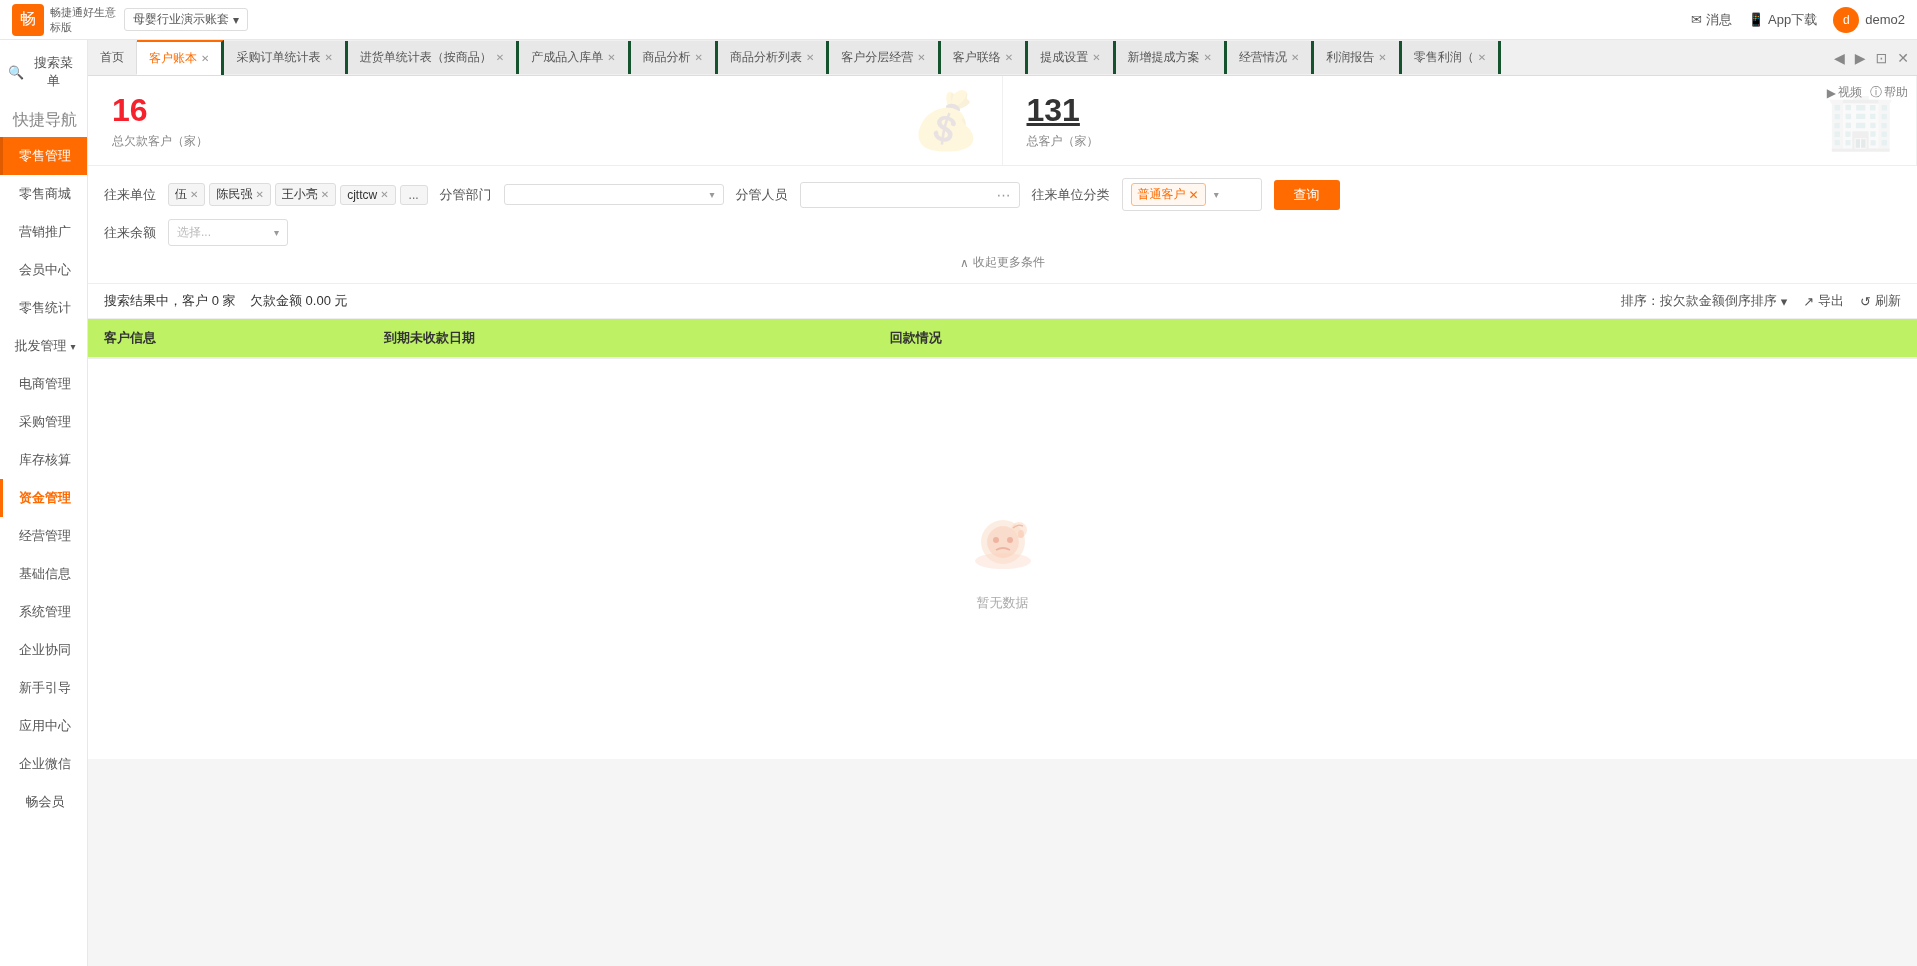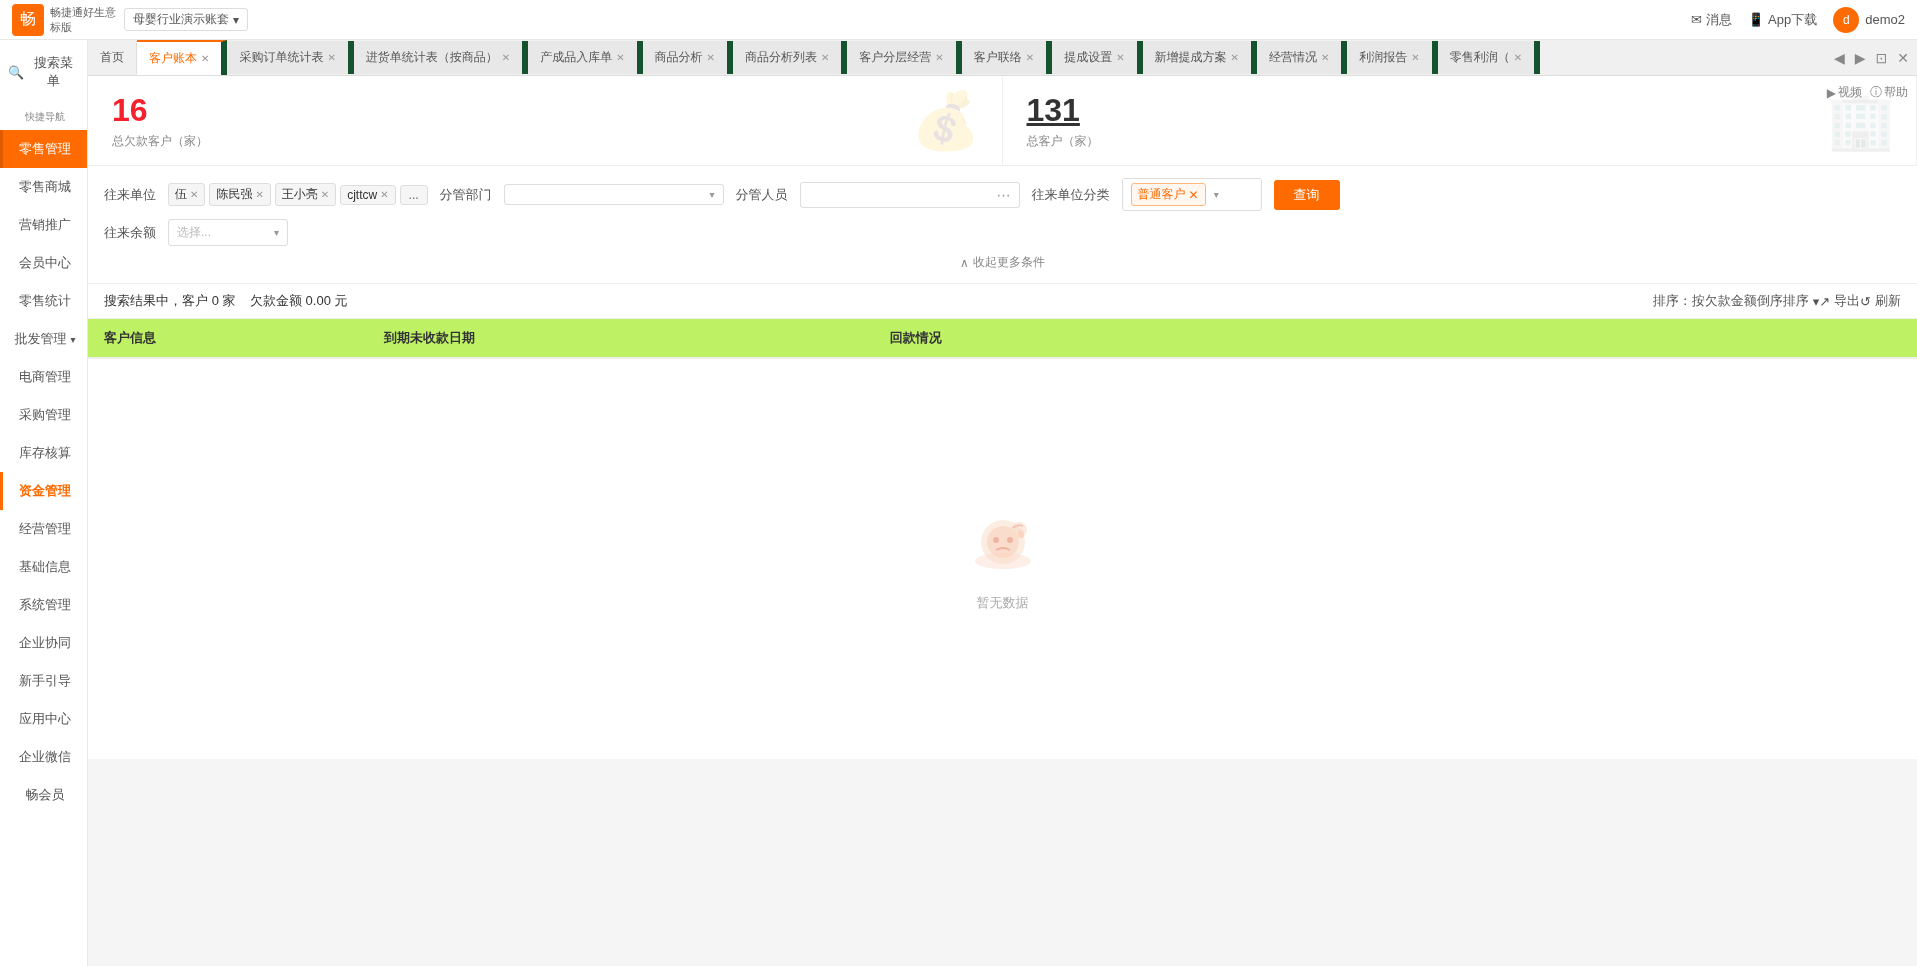--- a/index.html
+++ b/index.html
@@ -26,21 +26,21 @@
     .sidebar-nav-item { padding: 10px 0; text-align: center; cursor: pointer; font-size: 13px; color: #555; border-left: 3px solid transparent; }
     .sidebar-nav-item.active { background: #ff6b00; color: white; border-left-color: #e05a00; }
     .sidebar-nav-item.sub-active { color: #ff6b00; border-left-color: #ff6b00; }
     .sidebar-nav-item .sub-arrow { font-size: 10px; }
 
     
     .content-area { flex: 1; display: flex; flex-direction: column; overflow: hidden; }
 
     
     .tab-bar { background: #f0f0f0; display: flex; align-items: center; border-bottom: 1px solid #ddd; flex-shrink: 0; overflow: hidden; }
-    .tab-item { display: flex; align-items: center; gap: 4px; padding: 8px 12px; font-size: 12px; cursor: pointer; white-space: nowrap; border-right: 6px solid #14532d; background: #e8e8e8; color: #555; }
+    .tab-item { display: flex; align-items: center; gap: 4px; padding: 8px 12px; font-size: 12px; cursor: pointer; white-space: nowrap; border-right: 3px solid #14532d; background: #e8e8e8; color: #555; }
     .tab-item.active { background: #fff; color: #ff6b00; border-top: 2px solid #ff6b00; }
     .tab-item .tab-close { font-size: 10px; color: #999; cursor: pointer; }
     .tab-home { padding: 8px 12px; font-size: 12px; color: #555; cursor: pointer; background: #f0f0f0; border-right: 1px solid #ddd; }
     .tab-controls { margin-left: auto; display: flex; align-items: center; padding: 0 4px; gap: 2px; }
     .tab-ctrl-btn { padding: 2px 4px; cursor: pointer; color: #888; font-size: 14px; }
 
     
     .page-content { flex: 1; overflow-y: auto; background: #f5f5f5; }
 
     
@@ -69,21 +69,21 @@
     .filter-input { display: flex; align-items: center; border: 1px solid #ddd; border-radius: 3px; padding: 4px 8px; min-width: 120px; cursor: pointer; background: #fff; font-size: 12px; color: #bbb; }
     .filter-input .chevron { margin-left: auto; color: #999; font-size: 10px; }
     .filter-classify-label { color: #555; font-size: 13px; }
     .filter-classify-tag { display: flex; align-items: center; gap: 3px; padding: 2px 6px; background: #fff7f0; border: 1px solid #ffb87a; border-radius: 3px; font-size: 12px; color: #ff6b00; }
     .collapse-btn { display: flex; align-items: center; gap: 4px; color: #888; font-size: 12px; cursor: pointer; margin: 0 auto; width: fit-content; }
 
     
     .result-bar { background: #fff; padding: 8px 16px; display: flex; align-items: center; justify-content: space-between; border-bottom: 1px solid #eee; }
     .result-info { font-size: 13px; color: #555; }
     .result-info span { color: #333; }
-    .result-actions { display: flex; align-items: center; gap: 0; font-size: 13px; color: #555; }
+    .result-actions { display: flex; align-items: center; gap: 16px; font-size: 13px; color: #555; }
     .result-actions .sort-btn { display: flex; align-items: center; gap: 4px; cursor: pointer; color: #555; }
     .result-actions .action-btn { display: flex; align-items: center; gap: 4px; cursor: pointer; color: #555; }
     .query-btn { background: #ff6b00; color: white; border: none; padding: 6px 20px; border-radius: 3px; cursor: pointer; font-size: 13px; }
 
     
     .table-container { background: #fff; margin: 0; }
     .table-header { display: grid; grid-template-columns: 280px 1fr 1fr 1fr; padding: 10px 16px; border-bottom: 2px solid #eee; font-weight: bold; font-size: 13px; color: #333; background: #bef264; }
     .table-body { min-height: 400px; display: flex; align-items: center; justify-content: center; flex-direction: column; }
     .empty-state { display: flex; flex-direction: column; align-items: center; justify-content: center; padding: 60px 0; }
     .empty-icon { width: 80px; height: 80px; display: flex; align-items: center; justify-content: center; }
@@ -125,21 +125,21 @@
 
 <div class="main-layout">
 
   <div class="sidebar">
     <div class="sidebar-search">
       <button class="sidebar-search-btn">
         <span>🔍</span>
         <span>搜索菜单</span>
       </button>
     </div>
-    <div class="sidebar-nav-item" style="font-size:10px;color:#888;padding:6px 4px;">
+    <div class="sidebar-nav-item" style="font-size:16px;color:#888;padding:6px 4px;">
       <span>快捷导航</span>
     </div>
     <div class="sidebar-nav-item active">
       <span>零售管理</span>
     </div>
     <div class="sidebar-nav-item">
       <span>零售商城</span>
     </div>
     <div class="sidebar-nav-item">
       <span>营销推广</span>

